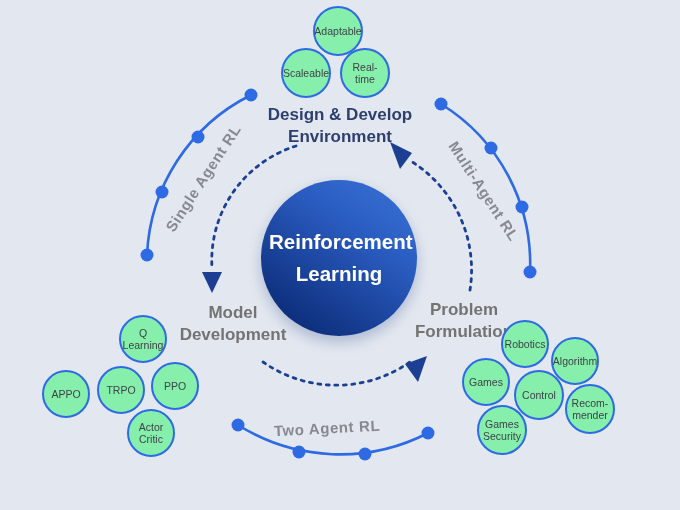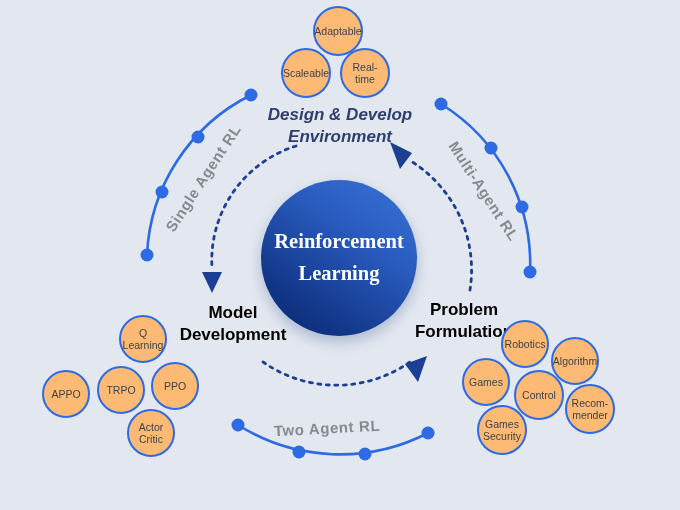--- a/index.html
+++ b/index.html
@@ -11,48 +11,48 @@
   }
   .stage{position:relative;width:680px;height:510px;background:#e3e8f0;overflow:hidden;}
   .layer{position:absolute;left:0;top:0;}
 
   .node{
     position:absolute;
     box-sizing:border-box;
     width:48px;height:48px;
     border:2.2px solid #2d6ae4;
     border-radius:50%;
-    background:#fdba74;
+    background:#86efac;
     display:flex;align-items:center;justify-content:center;
     text-align:center;
     font-size:10.5px;line-height:1.18;color:#3e4247;
     padding:2px;
   }
   .node-50{width:50px;height:50px;}
 
   .center-circle{
     position:absolute;left:261px;top:180px;width:156px;height:156px;
     border-radius:50%;
     background:linear-gradient(215deg,#3a74d8 0%,#2a5cc0 35%,#0b2b77 90%);
     display:flex;align-items:center;justify-content:center;
     box-shadow:0 6px 14px rgba(13,43,119,0.25);
   }
   .center-circle span{
     display:block;width:140px;
     text-align:center;color:#ffffff;
-    font-size:20.5px;font-weight:600;line-height:1.55;font-family:Liberation Serif, serif;
+    font-size:20.5px;font-weight:600;line-height:1.55;
   }
 
   .heading{
     position:absolute;text-align:center;
     font-size:17px;font-weight:700;line-height:1.32;
   }
   .heading-navy{color:#2e3f6e;}
-  .heading-gray{color:#000000;}
-  .h-top{left:255px;top:104px;width:170px;font-style:italic;}
+  .heading-gray{color:#737373;}
+  .h-top{left:255px;top:104px;width:170px;}
   .h-left{left:158px;top:302px;width:150px;}
   .h-right{left:389px;top:299px;width:150px;}
 
   .arc-label{
     position:absolute;
     font-size:15px;font-weight:600;color:#87898e;
     white-space:nowrap;letter-spacing:0.6px;
     transform-origin:center center;
   }
   .al-left{left:203px;top:178px;transform:translate(-50%,-50%) rotate(-57deg);}

